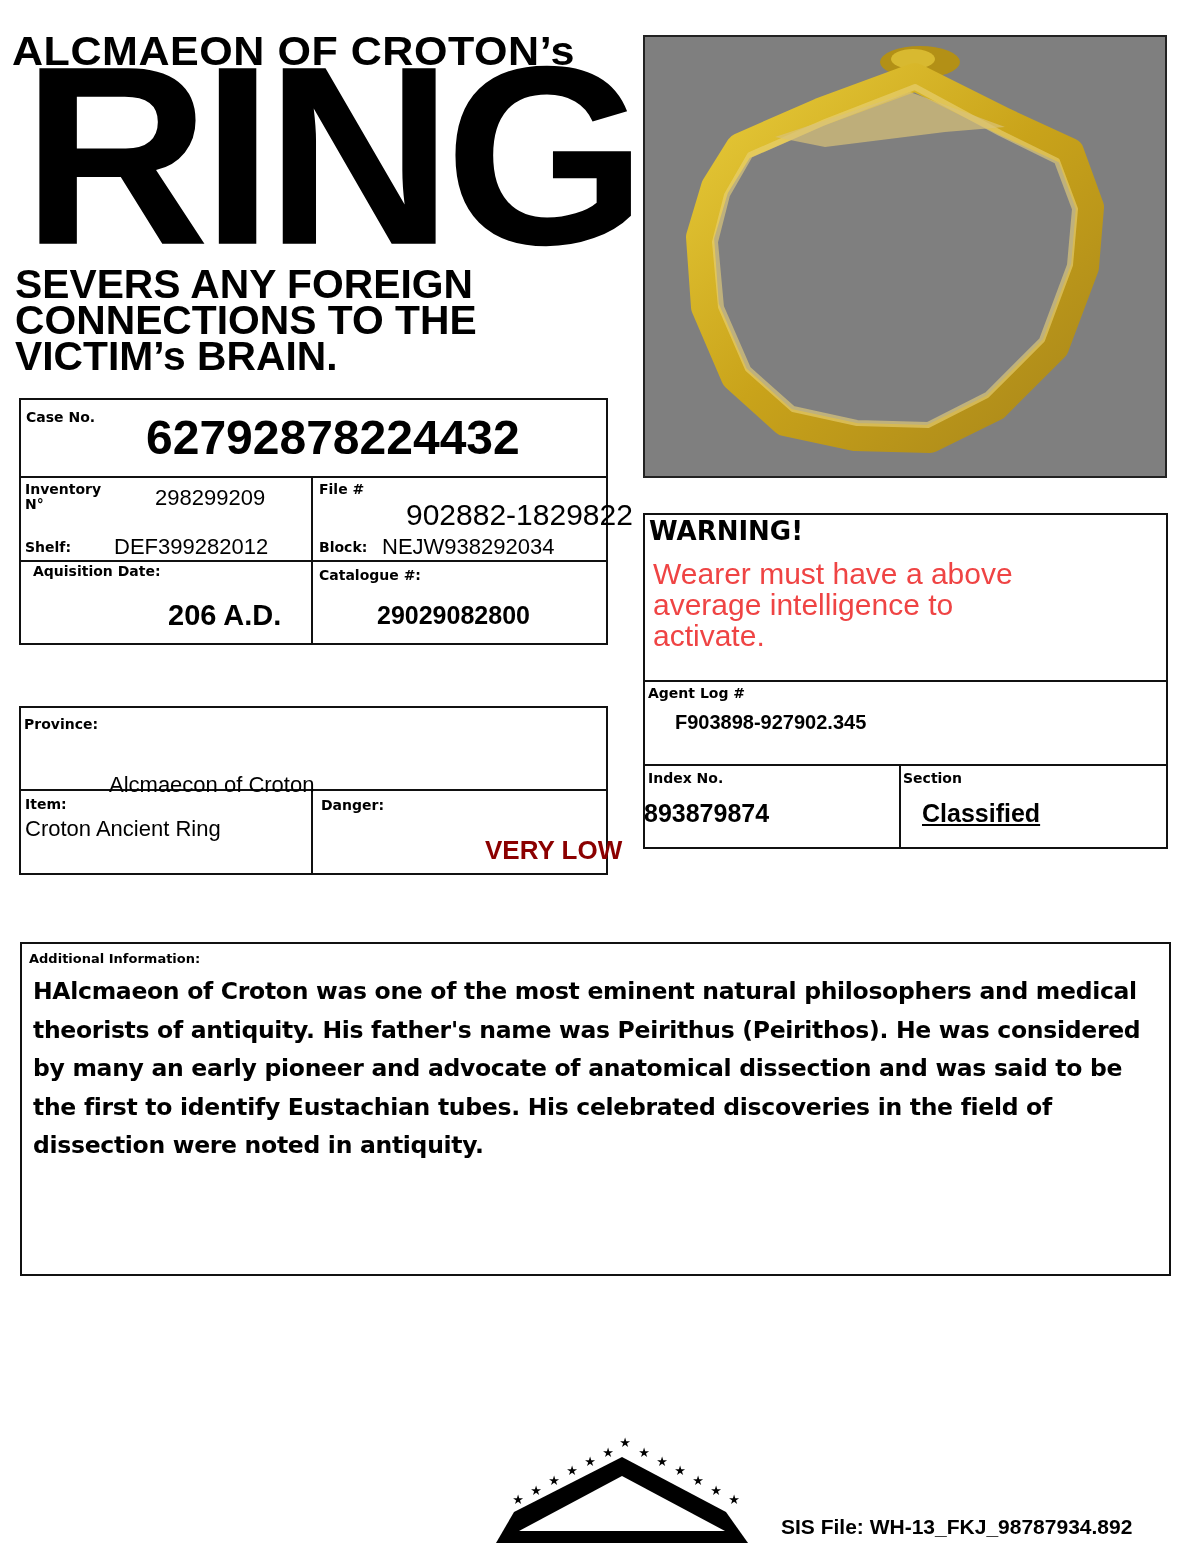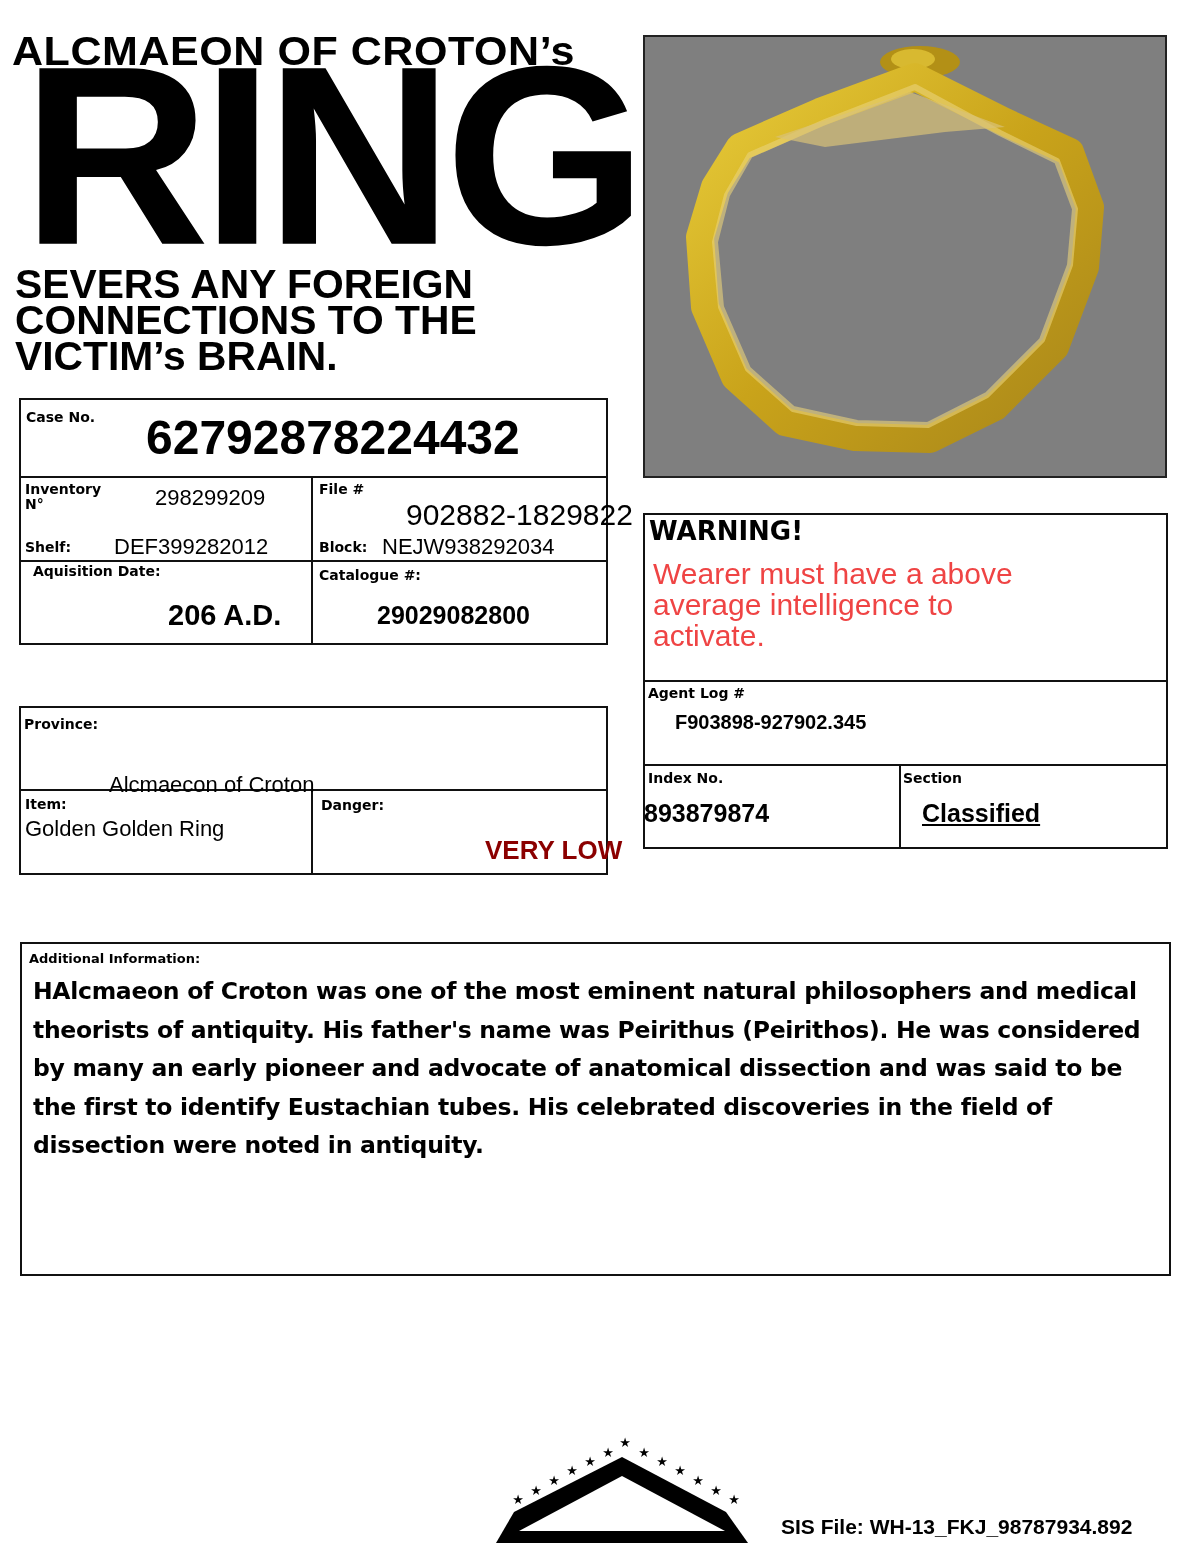--- a/index.html
+++ b/index.html
@@ -78,21 +78,21 @@
 <div class="lbl" style="left:319px; top:568px;">Catalogue #:</div>
 <div class="val" style="left:377px; top:599px; font-size:25px; font-weight:bold; line-height:32px;">29029082800</div>
 
 <div class="box" style="left:19px; top:706px; width:589px; height:169px;"></div>
 <div class="hline" style="left:19px; top:789px; width:589px;"></div>
 <div class="vline" style="left:311px; top:789px; height:86px;"></div>
 
 <div class="lbl" style="left:24px; top:717px;">Province:</div>
 <div class="val" style="left:109px; top:746px; font-size:22px; line-height:32px;margin-top:23px;">Alcmaecon of Croton</div>
 <div class="lbl" style="left:25px; top:797px;">Item:</div>
-<div class="val" style="left:25px; top:817px; font-size:22px; line-height:24px;">Golden Golden Ring</div>
+<div class="val" style="left:25px; top:817px; font-size:22px; line-height:24px;">Croton Ancient Ring</div>
 <div class="lbl" style="left:321px; top:798px;">Danger:</div>
 <div class="val red" style="left:441px; top:835px; font-size:26px; font-weight:bold; line-height:30px; color:#8b0000;margin-left:44px;">VERY LOW</div>
 
 <div class="box" style="left:643px; top:513px; width:525px; height:336px;"></div>
 <div class="hline" style="left:643px; top:680px; width:525px;"></div>
 <div class="hline" style="left:643px; top:764px; width:525px;"></div>
 <div class="vline" style="left:899px; top:764px; height:85px;"></div>
 
 <div class="val" style="left:649px; top:517px; font-family:'DejaVu Sans', sans-serif; font-size:26px; font-weight:bold; line-height:28px;">WARNING!</div>
 <div class="val red" style="left:653px; top:558px; font-size:30px; font-weight:normal; line-height:31px; white-space:pre-line; color:#ef4444;">Wearer must have a above

